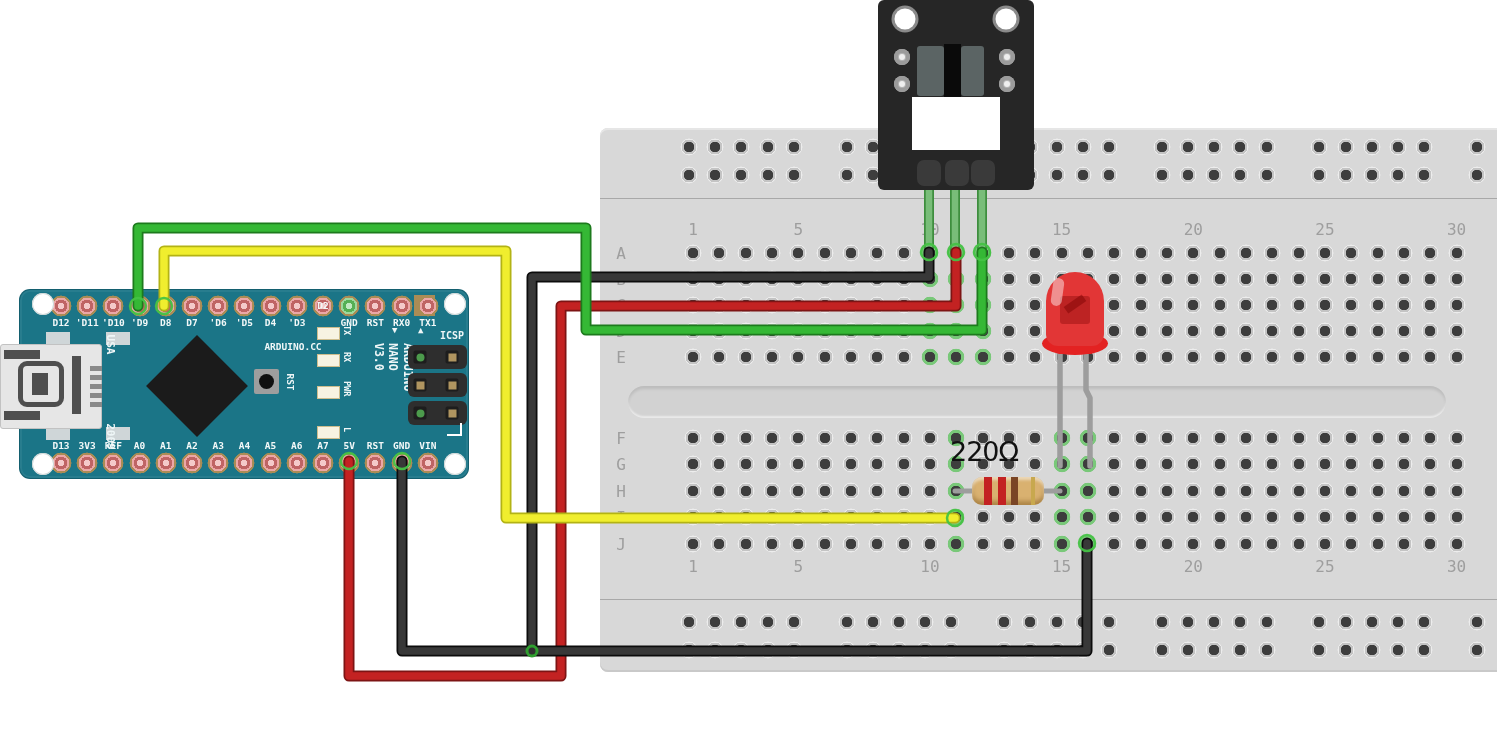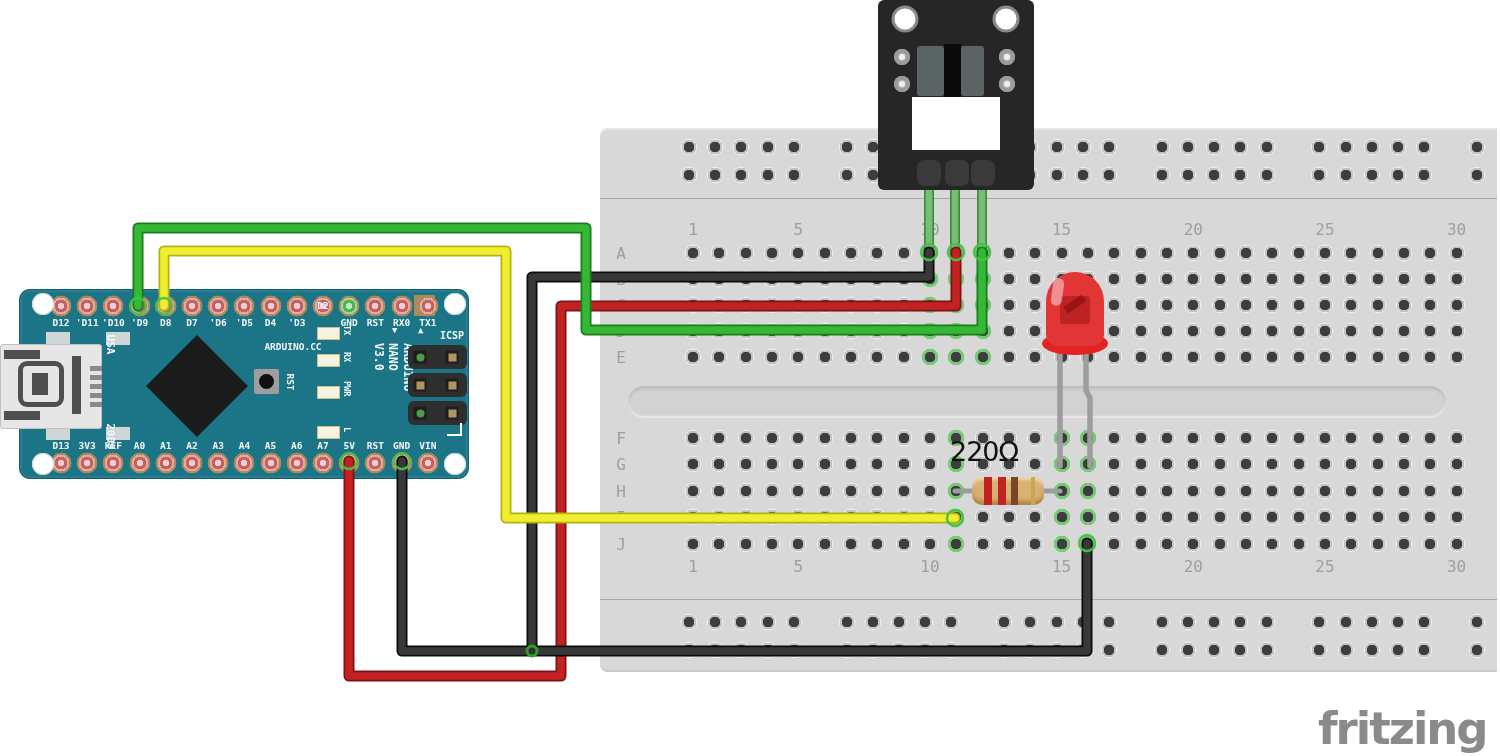--- a/index.html
+++ b/index.html
@@ -715,14 +715,13 @@
       <circle cx="956" cy="252" r="8" fill="none" stroke="#44c244" stroke-width="2.5" opacity="0.95"></circle>
       <circle cx="402" cy="461" r="8" fill="none" stroke="#44c244" stroke-width="2.5" opacity="0.95"></circle>
       <circle cx="929" cy="252" r="8" fill="none" stroke="#44c244" stroke-width="2.5" opacity="0.95"></circle>
       <circle cx="1087" cy="543" r="8" fill="none" stroke="#44c244" stroke-width="2.5" opacity="0.95"></circle>
       <circle cx="138" cy="306" r="8" fill="none" stroke="#44c244" stroke-width="2.5" opacity="0.95"></circle>
       <circle cx="982" cy="252" r="8" fill="none" stroke="#44c244" stroke-width="2.5" opacity="0.95"></circle>
       <circle cx="164" cy="306" r="8" fill="none" stroke="#44c244" stroke-width="2.5" opacity="0.95"></circle>
       <circle cx="955" cy="518" r="8" fill="none" stroke="#44c244" stroke-width="2.5" opacity="0.95"></circle>
     </svg>
 
-  <div class="abs logo" style="color: rgb(138, 138, 138);">fritzing</div>
 </div>
 
 </body></html>

